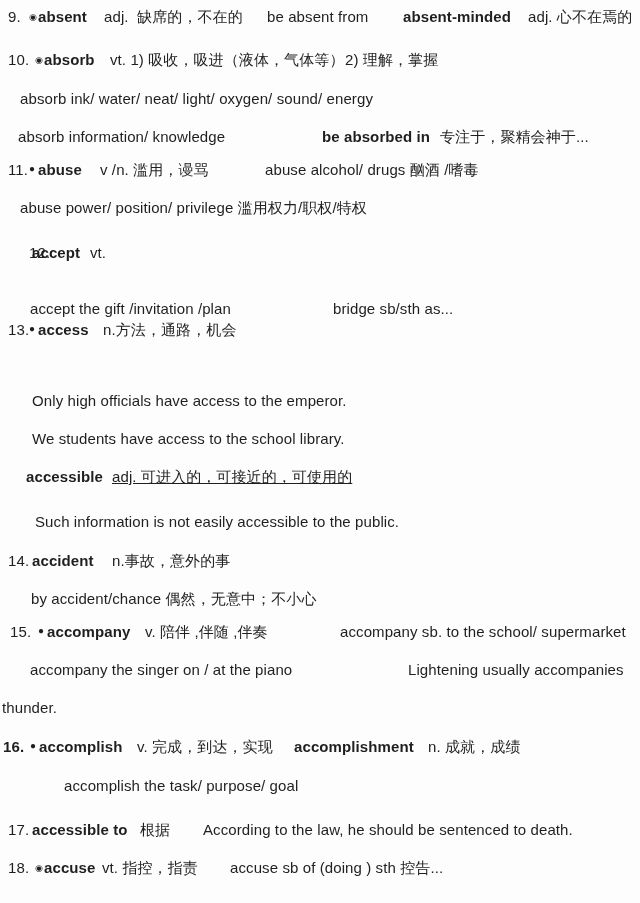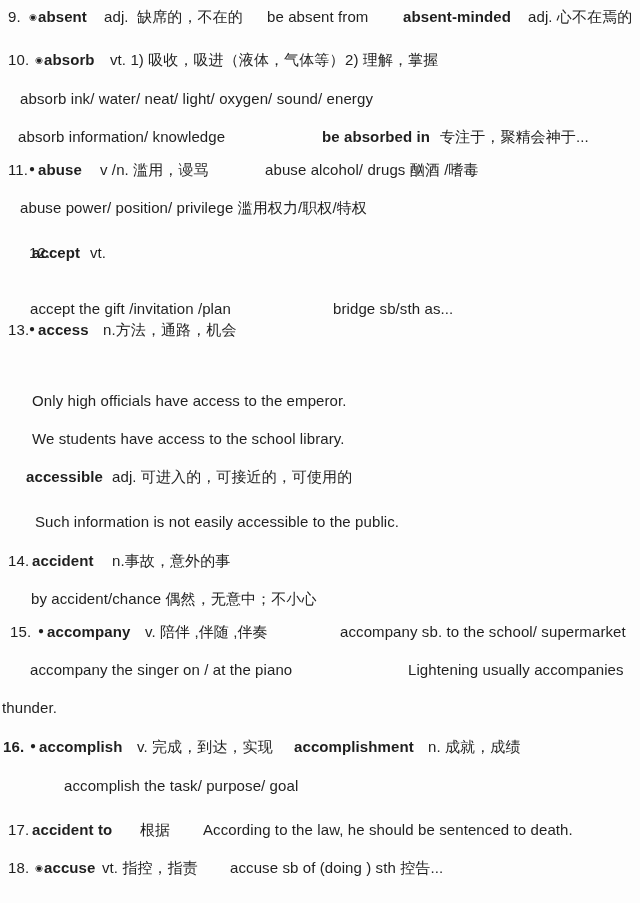--- a/index.html
+++ b/index.html
@@ -96,21 +96,21 @@
       <span class="run" style="left: 103px;">n.方法，通路，机会</span>
     </div>
     <div class="line" style="top: 391px;">
       <span class="run" style="left: 32px;">Only high officials have access to the emperor.</span>
     </div>
     <div class="line" style="top: 429px;">
       <span class="run" style="left: 32px;">We students have access to the school library.</span>
     </div>
     <div class="line" style="top: 467px;">
       <span class="run bold" style="left: 26px;">accessible</span>
-      <span class="run" style="left: 112px;">adj. 可进入的，可接近的，可使用的</span>
+      <span class="run" style="left: 112px; text-decoration: underline;">adj. 可进入的，可接近的，可使用的</span>
     </div>
     <div class="line" style="top: 512px;">
       <span class="run" style="left: 35px;">Such information is not easily accessible to the public.</span>
     </div>
     <div class="line" style="top: 551px;">
       <span class="run" style="left: 8px;">14.</span>
       <span class="run bold" style="left: 32px;">accident</span>
       <span class="run" style="left: 112px;">n.事故，意外的事</span>
     </div>
     <div class="line" style="top: 589px;">
@@ -136,21 +136,21 @@
       <span class="run bold" style="left: 39px;">accomplish</span>
       <span class="run bold" style="left: 294px;">accomplishment</span>
       <span class="run" style="left: 137px;">v. 完成，到达，实现</span>
       <span class="run" style="left: 428px;">n. 成就，成绩</span>
     </div>
     <div class="line" style="top: 776px;">
       <span class="run" style="left: 64px;">accomplish the task/ purpose/ goal</span>
     </div>
     <div class="line" style="top: 820px;">
       <span class="run" style="left: 8px;">17.</span>
-      <span class="run bold" style="left: 32px;">accident to</span>
+      <span class="run bold" style="left: 32px;">accessible to</span>
       <span class="run" style="left: 140px;">根据</span>
       <span class="run" style="left: 203px;">According to the law, he should be sentenced to death.</span>
     </div>
     <div class="line" style="top: 858px;">
       <span class="run" style="left: 8px;">18.</span>
       <span class="run icon-ring" style="left: 35px;">◉</span>
       <span class="run bold" style="left: 44px;">accuse</span>
       <span class="run" style="left: 102px;">vt. 指控，指责</span>
       <span class="run" style="left: 230px;">accuse sb of (doing ) sth 控告...</span>
     </div>

